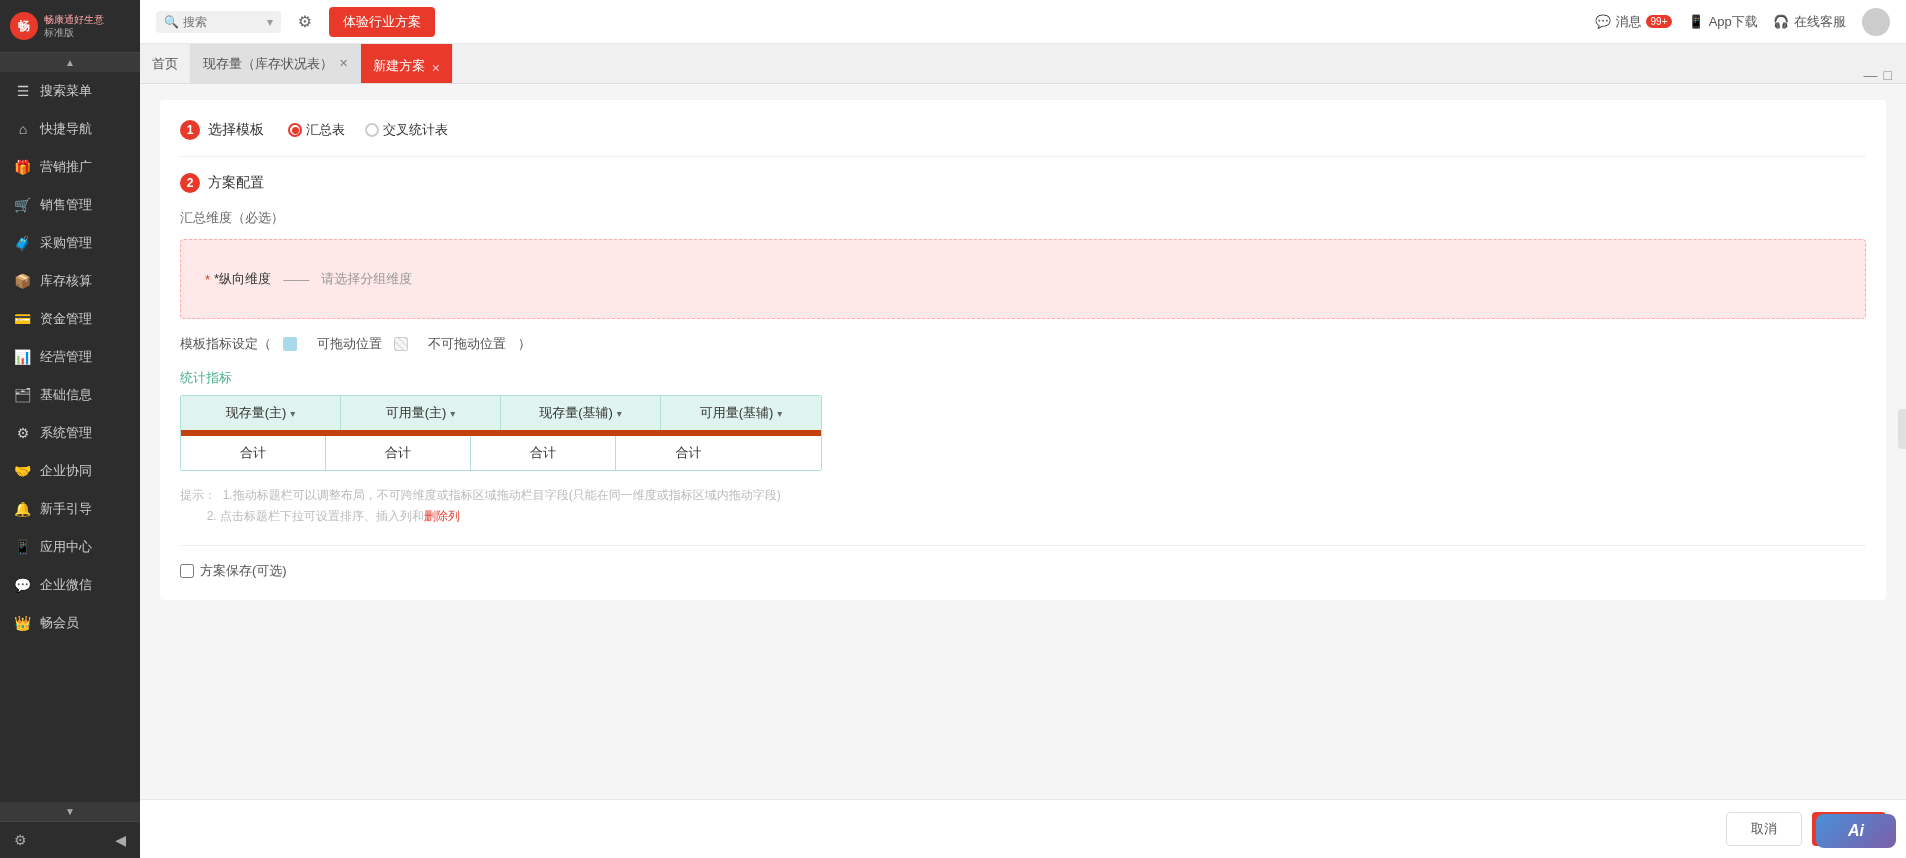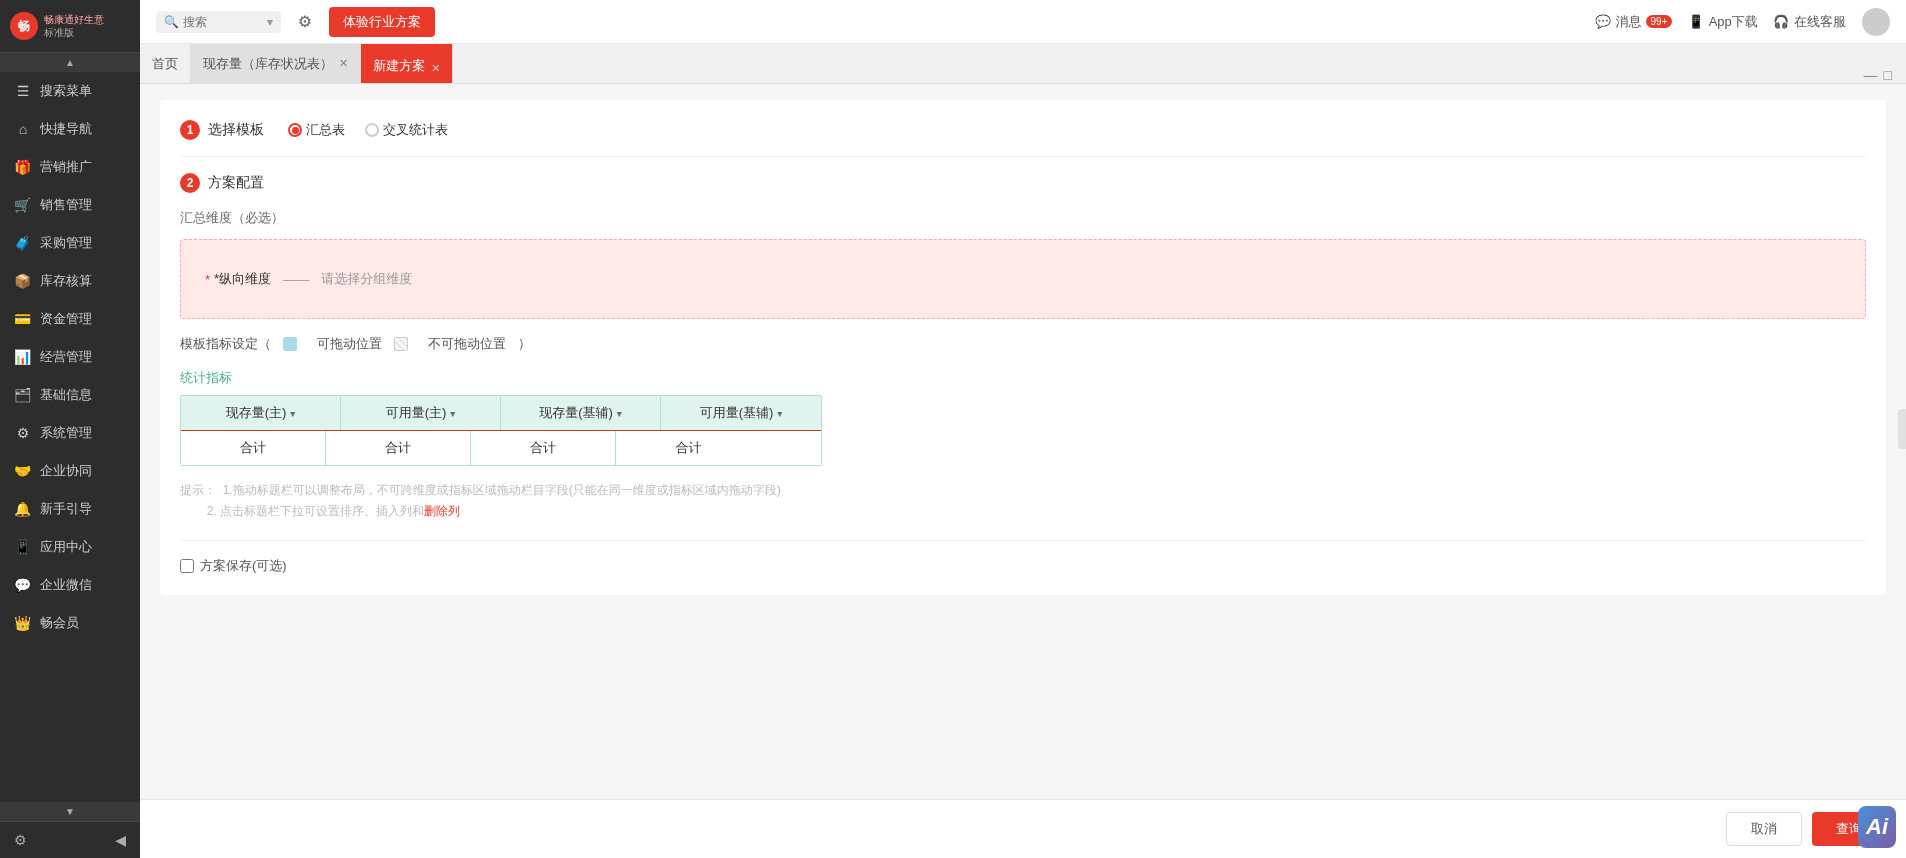--- a/index.html
+++ b/index.html
@@ -349,21 +349,21 @@
       justify-content: center;
       gap: 4px;
     }
     .stats-col:last-child { border-right: none; }
     .stats-col-chevron {
       font-size: 10px;
       color: #666;
     }
     .stats-table-row {
       display: flex;
-      border-top: 1px solid #c2410c;
+      border-top: 6px solid #c2410c;
       background: #fff;
     }
     .stats-cell {
       width: 145px;
       border-right: 1px solid #b2dfdb;
       text-align: center;
       padding: 8px 6px;
       font-size: 13px;
       color: #333;
     }
@@ -444,23 +444,23 @@
       border-radius: 4px 0 0 4px;
     }
 
     
     .ai-badge {
       position: fixed;
       bottom: 10px;
       right: 10px;
       background: linear-gradient(135deg, #4a90d9, #7b5ea7);
       color: white;
-      font-size: 22px;
+      font-size: 16px;
       font-weight: bold;
-      padding: 8px 8px;
+      padding: 8px 32px;
       border-radius: 8px;
       font-style: italic;
     }
   </style>
 </head>
 <body>
 
 <div class="sidebar">
   <div class="sidebar-logo">
     <div class="sidebar-logo-icon">畅</div>

